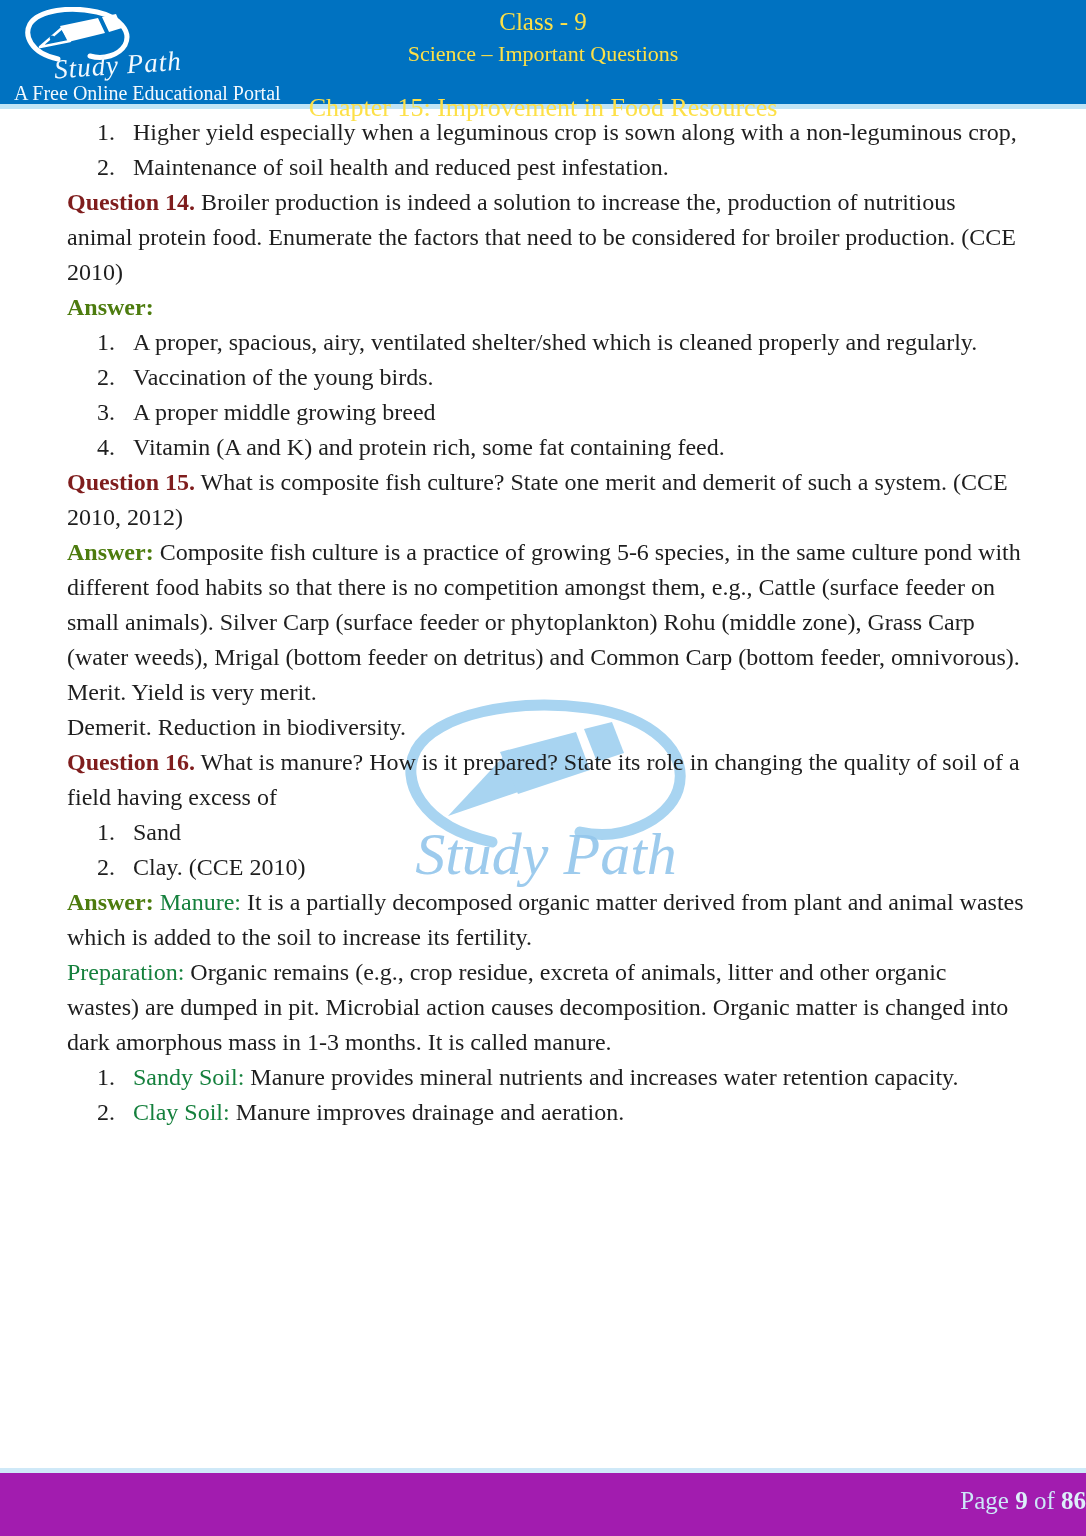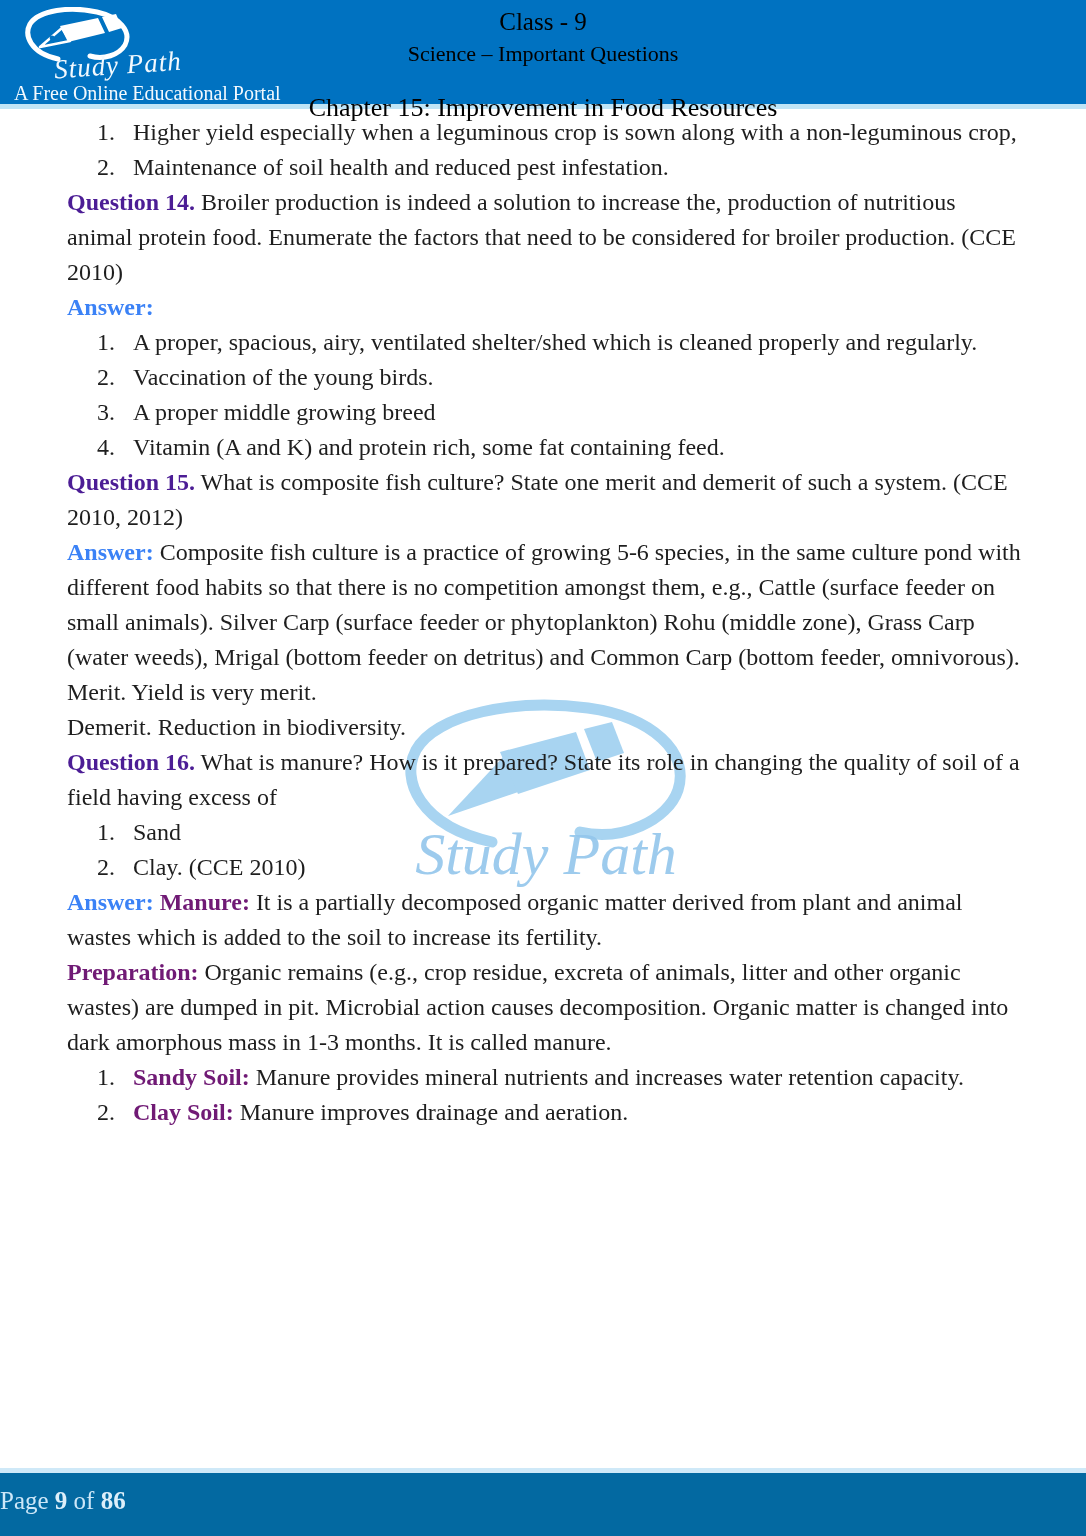--- a/index.html
+++ b/index.html
@@ -2,21 +2,21 @@
 <html><head>
 <meta charset="utf-8">
 <style>
   html,body{margin:0;padding:0;background:#ffffff;}
   .page{position:relative;width:1086px;height:1536px;background:#ffffff;overflow:hidden;
         font-family:"Liberation Serif","DejaVu Serif",serif;}
 
   
   .hdr{position:absolute;top:0;left:0;right:0;height:104px;background:#0072c1;
        border-bottom:5px solid #bfe4f6;}
-  .titles{position:absolute;left:0;right:0;top:6px;text-align:center;color:#000000;}
+  .titles{position:absolute;left:0;right:0;top:6px;text-align:center;color:#fde047;}
   .t-line1{font-size:25px;line-height:32px;}
   .t-line2{font-size:22px;line-height:32px;}
   .t-line3{font-size:26px;line-height:34px;margin-top:21px;}
 
   .logo{position:absolute;left:14px;top:2px;width:310px;height:102px;color:#f2f9fe;}
   .logo svg{position:absolute;left:8px;top:5px;}
   .brand{position:absolute;left:40px;top:48px;font-size:27px;font-style:italic;
          transform:rotate(-4deg);letter-spacing:1px;}
   .tagline{position:absolute;left:0;top:80px;font-size:20px;line-height:22px;white-space:nowrap;}
 
@@ -25,27 +25,27 @@
 
   
   .content{position:absolute;top:109px;left:0;right:0;z-index:1;
            padding:0 62px 0 67px;font-size:24px;line-height:35px;color:#1e1e1e;}
   .content p{margin:0;}
   .mt{margin-top:28px;}
   .mt-sm{margin-top:6px;}
   .row{display:flex;}
   .row .num{flex:0 0 36px;margin-left:30px;}
   .row .txt{flex:1;}
-  .qlabel{font-weight:bold;color:#4c1d95;}
-  .alabel{font-weight:bold;color:#3b82f6;}
-  .blabel{font-weight:bold;color:#701a75;}
+  .qlabel{font-weight:bold;color:#7f1d1d;}
+  .alabel{font-weight:bold;color:#4d7c0f;}
+  .blabel{font-weight:normal;color:#15803d;}
 
   
   .ftr{position:absolute;left:0;right:0;bottom:0;height:68px;box-sizing:border-box;
-       background:#0369a1;border-top:5px solid #cfe9f8;text-align:left;
+       background:#a21caf;border-top:5px solid #cfe9f8;text-align:right;
        color:#cde7f8;font-size:25px;padding-top:14px;}
   .ftr b{font-weight:bold;color:#ddeffa;}
 </style>
 </head>
 <body>
 
 <div class="page">
 
   <div class="hdr">
     <div class="logo">

